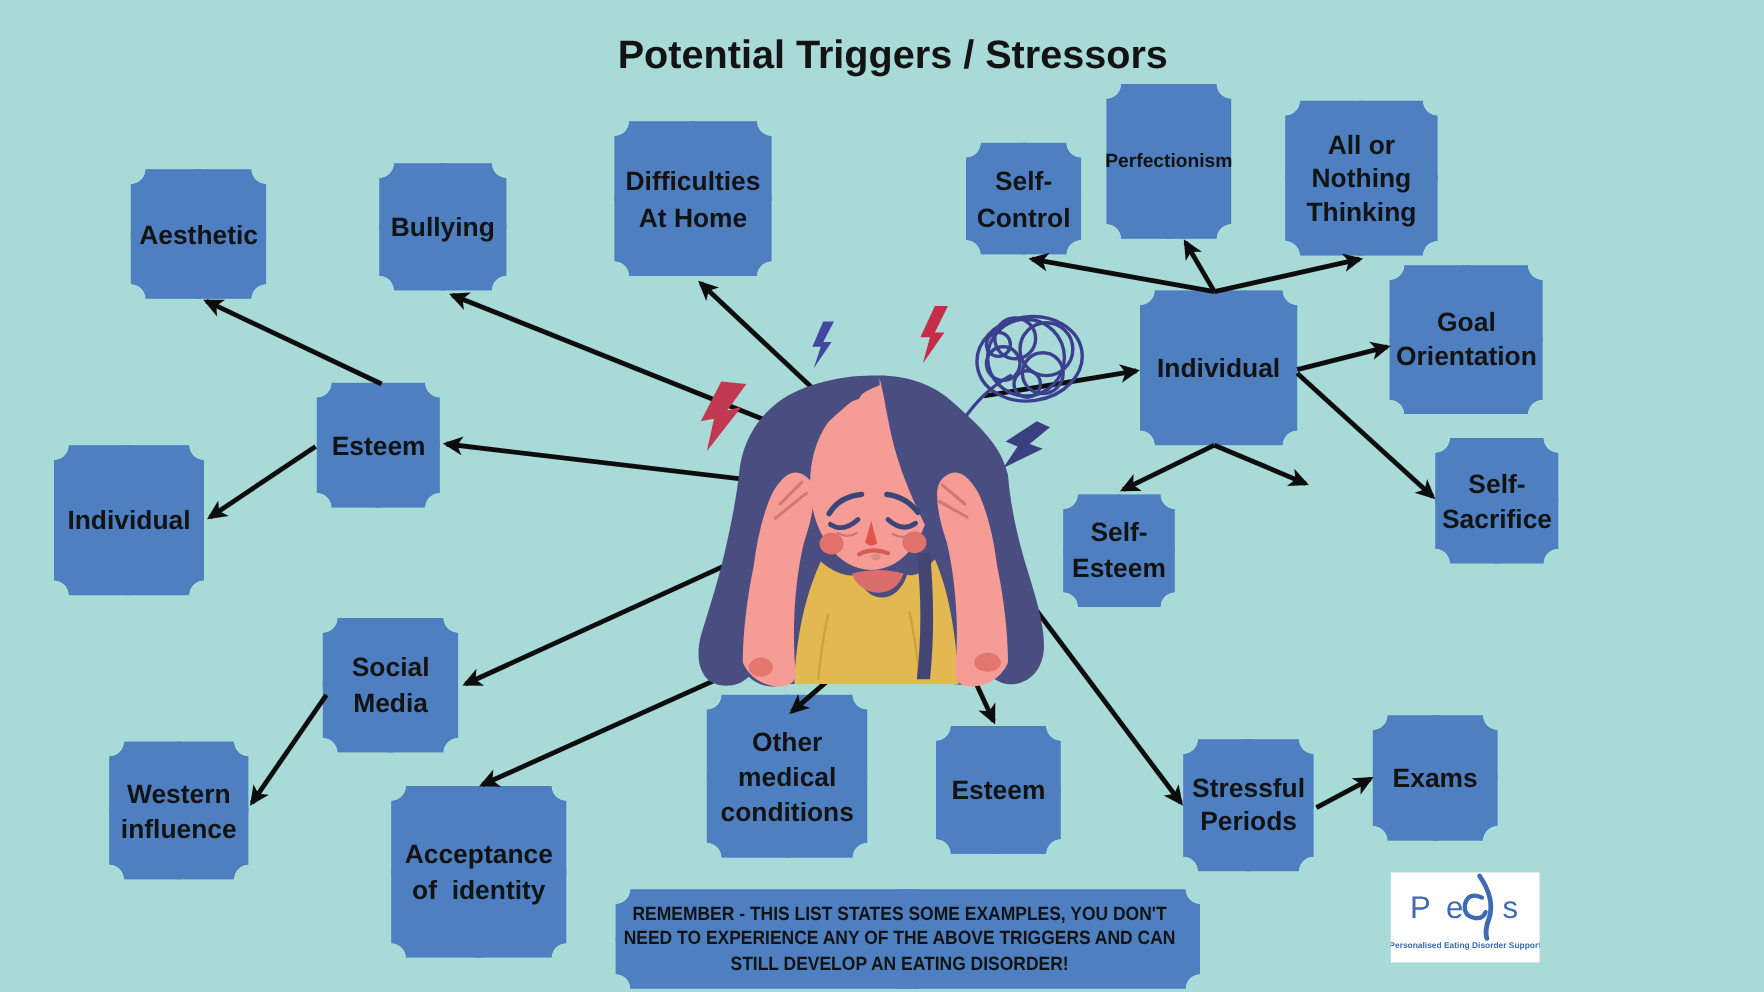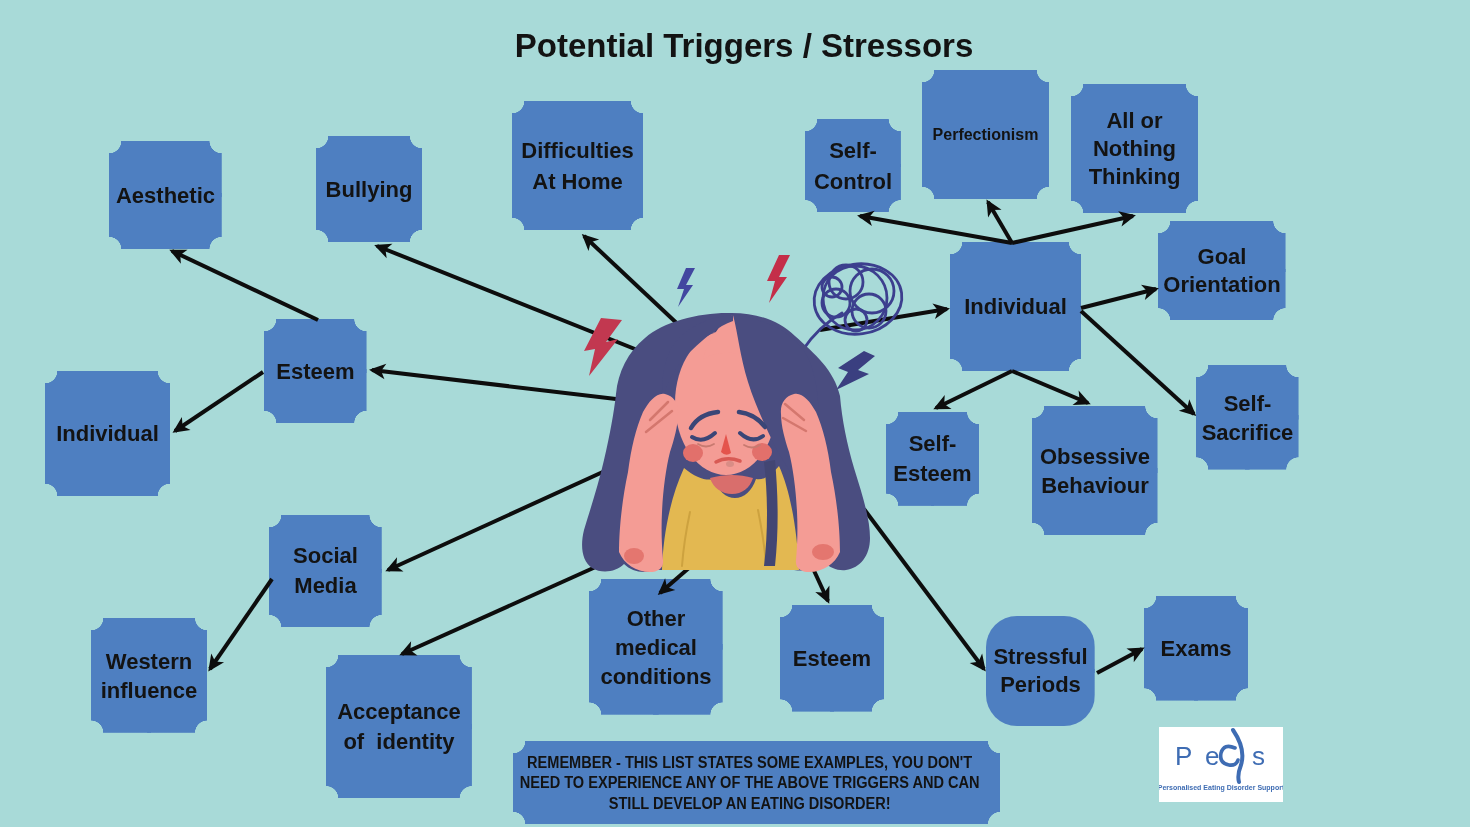--- a/index.html
+++ b/index.html
@@ -19,35 +19,34 @@
 </style>
 </head>
 <body>
 <div id="canvas">
   <div id="title">Potential Triggers / Stressors</div>
 
   <div class="bx" style="left:109px;top:141px;width:113px;height:108px;">Aesthetic</div>
   <div class="bx" style="left:316px;top:136px;width:106px;height:106px;">Bullying</div>
   <div class="bx" style="left:512px;top:101px;width:131px;height:129px;line-height:31px;">Difficulties<br>At Home</div>
   <div class="bx" style="left:805px;top:119px;width:96px;height:93px;line-height:31px;">Self-<br>Control</div>
-  <div class="bx" style="left:922px;top:70px;width:127px;height:129px;font-size:16px;">Perfectionism</div>
+  <div class="bx" style="left:922px;top:70px;width:104px;height:129px;font-size:16px;">Perfectionism</div>
   <div class="bx" style="left:1071px;top:84px;width:127px;height:129px;line-height:28px;">All or<br>Nothing<br>Thinking</div>
   <div class="bx" style="left:950px;top:242px;width:131px;height:129px;">Individual</div>
-  <div class="bx" style="left:1158px;top:221px;width:128px;height:99px;line-height:28px;">Goal<br>Orientation</div>
+  <div class="bx" style="left:1158px;top:221px;width:128px;height:124px;line-height:28px;">Goal<br>Orientation</div>
   <div class="bx" style="left:1196px;top:365px;width:103px;height:105px;line-height:29px;">Self-<br>Sacrifice</div>
   <div class="bx" style="left:886px;top:412px;width:93px;height:94px;line-height:30px;">Self-<br>Esteem</div>
-  <div class="bx" style="left:1032px;top:406px;width:126px;height:129px;line-height:29px;">Obsessive<br>Behaviour</div>
   <div class="bx" style="left:264px;top:319px;width:103px;height:104px;">Esteem</div>
   <div class="bx" style="left:45px;top:371px;width:125px;height:125px;">Individual</div>
   <div class="bx" style="left:91px;top:618px;width:116px;height:115px;line-height:29px;">Western<br>influence</div>
   <div class="bx" style="left:269px;top:515px;width:113px;height:112px;line-height:30px;">Social<br>Media</div>
   <div class="bx" style="left:326px;top:655px;width:146px;height:143px;line-height:30px;">Acceptance<br>of&nbsp; identity</div>
   <div class="bx" style="left:589px;top:579px;width:134px;height:136px;line-height:29px;">Other<br>medical<br>conditions</div>
   <div class="bx" style="left:780px;top:605px;width:104px;height:107px;">Esteem</div>
-  <div class="bx" style="left:986px;top:616px;width:109px;height:110px;line-height:28px;border-radius:31px;">Stressful<br>Periods</div>
+  <div class="bx" style="left:986px;top:616px;width:109px;height:110px;line-height:28px;">Stressful<br>Periods</div>
   <div class="bx" style="left:1144px;top:596px;width:104px;height:105px;">Exams</div>
   <div class="bx" style="left:513px;top:741px;width:487px;height:83px;font-size:16px;line-height:20.3px;white-space:nowrap;padding-top:2px;box-sizing:border-box;">
       <span style="display:block;transform:scaleX(0.91);margin-right:13px;">REMEMBER - THIS LIST STATES SOME EXAMPLES, YOU DON'T<br>NEED TO EXPERIENCE ANY OF THE ABOVE TRIGGERS AND CAN<br>STILL DEVELOP AN EATING DISORDER!</span>
     </div>
 
   <svg class="layer" id="arrows" viewBox="0 0 1470 827">
     <defs>
       <marker id="ah" viewBox="0 0 12 12" refX="9.5" refY="6" markerWidth="18" markerHeight="18" markerUnits="userSpaceOnUse" orient="auto">
         <path d="M0.5,0.8 L11.5,6 L0.5,11.2 L3.4,6 Z" fill="#0d0d0d"></path>
       </marker>

